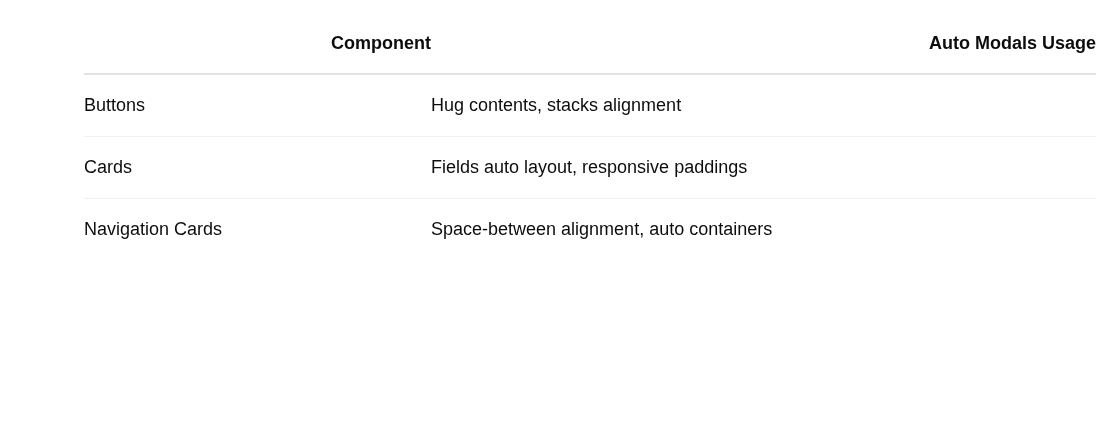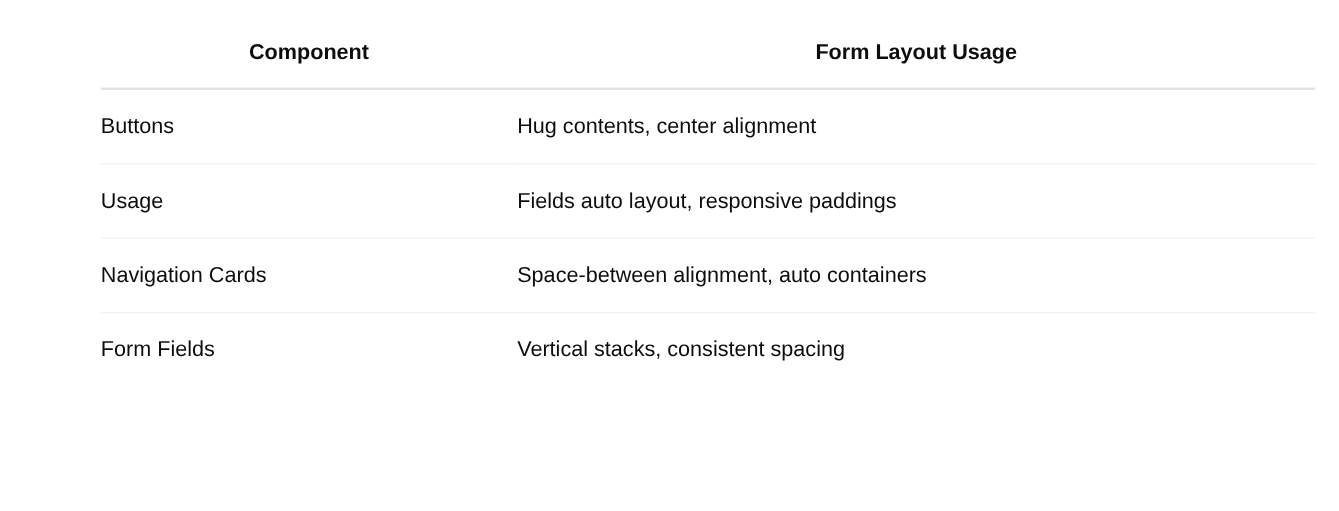--- a/index.html
+++ b/index.html
@@ -22,21 +22,21 @@
       width: 1012px;
     }
     table {
       border-collapse: collapse;
       width: 100%;
       table-layout: fixed;
     }
     col.c1 { width: 347px; }
     col.c2 { width: auto; }
     th {
-      text-align: center;
+      text-align: right;
       font-weight: bold;
       font-size: 18px;
       height: 59px;
       padding: 0;
       vertical-align: middle;
       border-bottom: 2px solid #e3e3e3;
     }
     td {
       padding: 0;
       height: 61px;
@@ -53,35 +53,31 @@
 
 <div class="table-wrap">
   <table>
     <colgroup>
       <col class="c1">
       <col class="c2">
     </colgroup>
     <thead>
       <tr>
         <th>Component</th>
-        <th>Form Layout Usage</th>
+        <th>Auto Modals Usage</th>
       </tr>
     </thead>
     <tbody>
       <tr>
         <td>Buttons</td>
-        <td>Hug contents, center alignment</td>
+        <td>Hug contents, stacks alignment</td>
       </tr>
       <tr>
-        <td>Usage</td>
+        <td>Cards</td>
         <td>Fields auto layout, responsive paddings</td>
       </tr>
       <tr>
         <td>Navigation Cards</td>
         <td>Space-between alignment, auto containers</td>
       </tr>
-      <tr>
-        <td>Form Fields</td>
-        <td>Vertical stacks, consistent spacing</td>
-      </tr>
     </tbody>
   </table>
 </div>
 
 </body></html>

